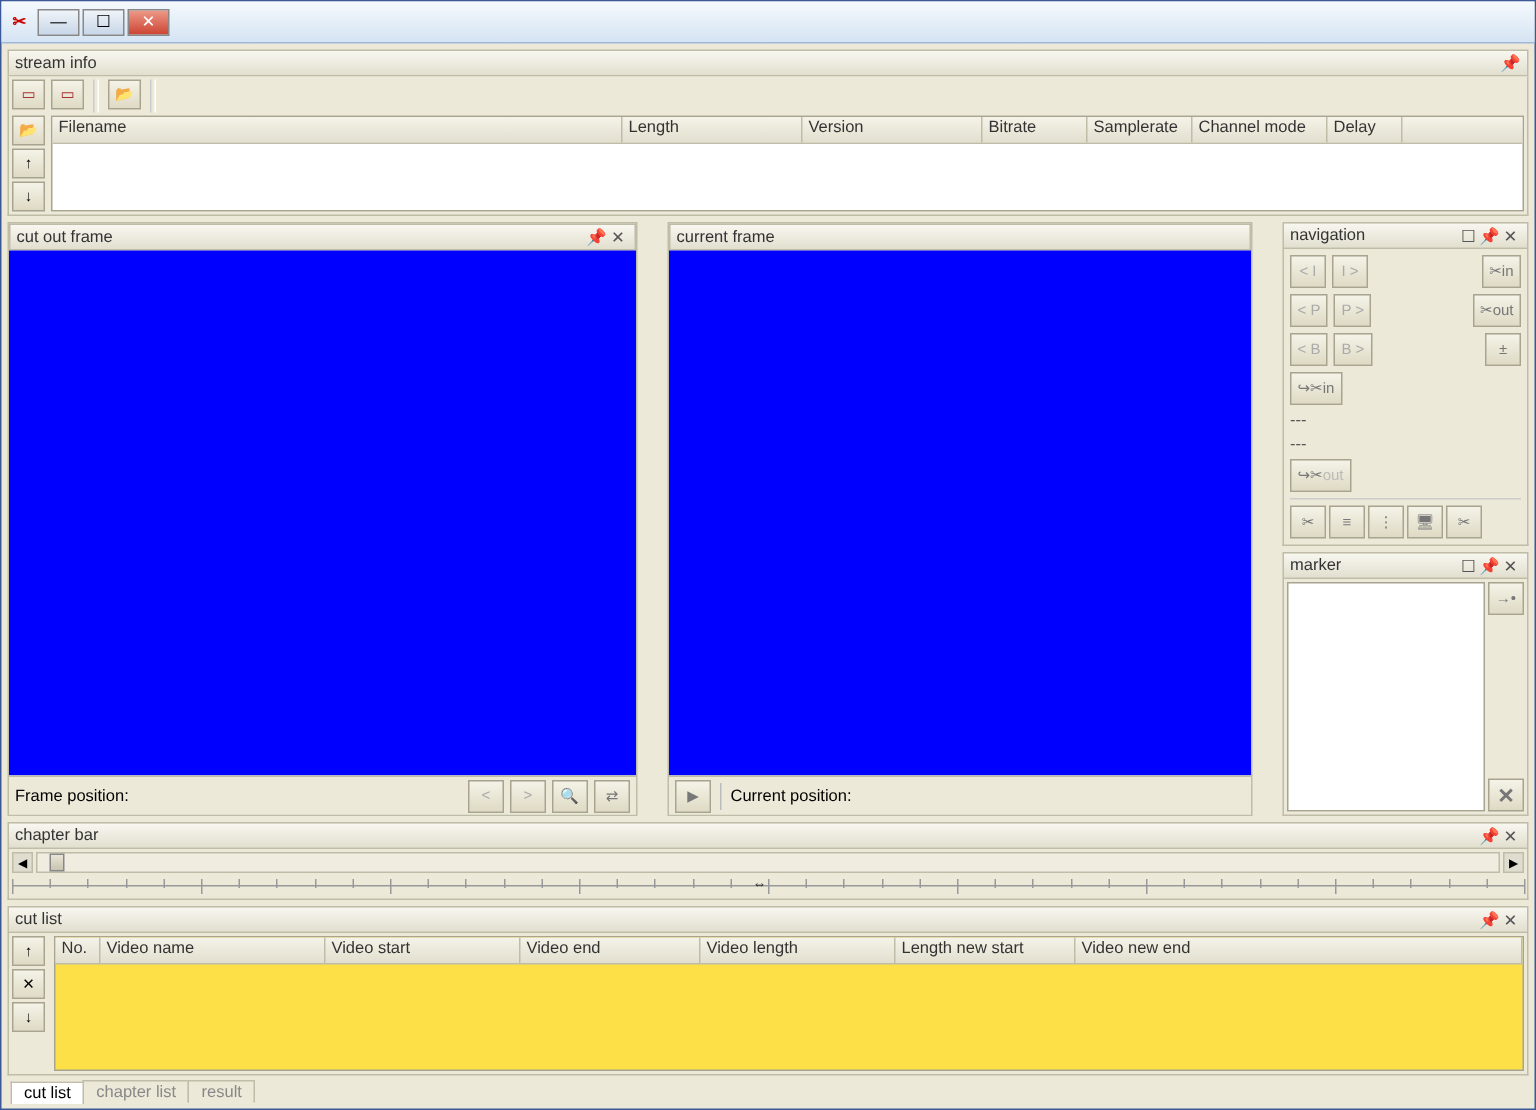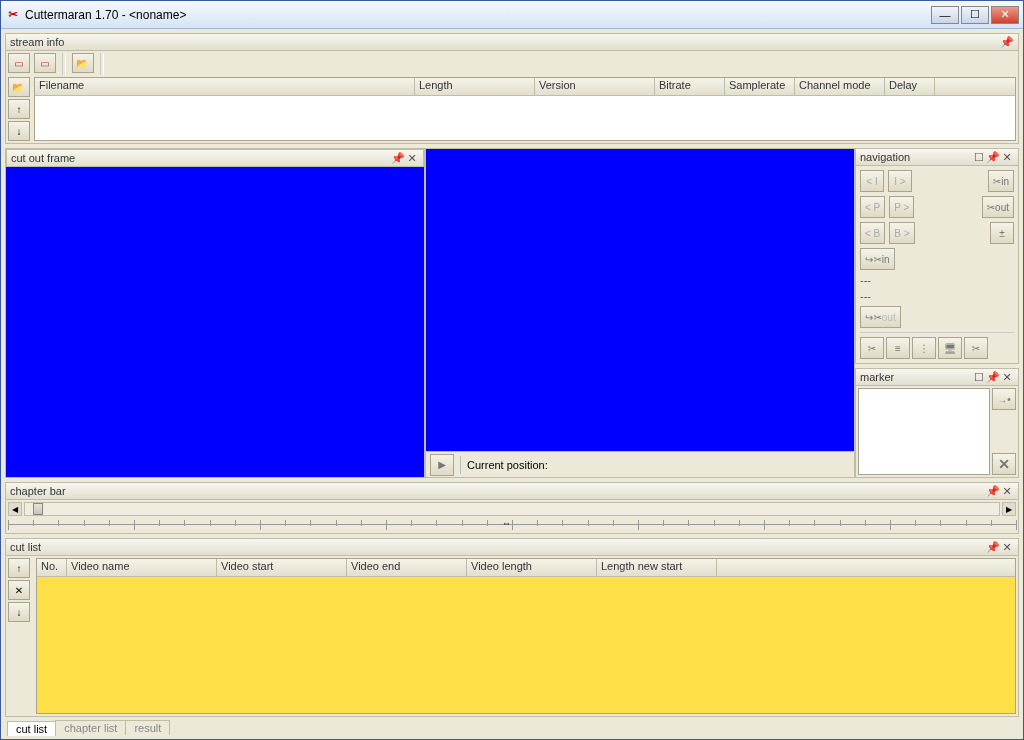--- a/index.html
+++ b/index.html
@@ -23,21 +23,21 @@
 .tbtn { width:22px; height:20px; border:1px solid #a8a490; background:linear-gradient(to bottom,#f5f3e8,#dedac4); display:inline-flex;align-items:center;justify-content:center; font-size:10px;}
 .sep { width:4px; height:22px; border-left:1px solid #ccc; border-right:1px solid #fff; margin:0 2px;}
 .info-labels { font-size:11px; color:#333; line-height:14px;}
 .info-row { display:flex; gap:0; }
 .info-row span.lbl { display:inline-block; }
 .table-area { display:flex; margin-top:2px; }
 .side-btns { display:flex; flex-direction:column; gap:2px; margin-right:4px;}
 .grid { flex:1; border:1px solid #a8a490; background:#fff; height:64px; overflow:hidden;}
 .grid-header { display:flex; background:linear-gradient(to bottom,#f5f3e8,#e2dfcf); border-bottom:1px solid #bfbca8; height:18px;}
 .grid-header div { border-right:1px solid #bfbca8; padding:1px 4px; font-size:11px; color:#333;}
-.frames-row { display:flex; gap:0; height:330px;border-radius:13px;}
+.frames-row { display:flex; gap:20px; height:396px;border-radius:13px;}
 .frame-panel { display:flex; flex-direction:column; border:1px solid #bfbca8;}
 .frame-panel.left { flex:0 0 420px;}
 .frame-panel.mid { flex:1;}
 .nav-panel { flex:0 0 164px; display:flex; flex-direction:column; gap:4px;}
 .video { flex:1; background:#0000ff;}
 .frame-footer { height:26px; display:flex; align-items:center; gap:4px; padding:0 4px; background:#ece9d8; border-top:1px solid #bfbca8;}
 .frame-footer .spacer{flex:1;}
 .nav-body { border:1px solid #bfbca8; border-top:none; padding:4px; background:#ece9d8; display:flex; flex-direction:column; gap:4px;}
 .nav-row { display:flex; gap:4px; align-items:center;}
 .nbtn { min-width:24px; height:22px; border:1px solid #a8a490; background:linear-gradient(to bottom,#f5f3e8,#dedac4); display:inline-flex;align-items:center;justify-content:center; font-size:10px; color:#777; padding:0 4px;}
@@ -63,21 +63,20 @@
 .tabs-row { height:18px; display:flex; align-items:flex-end; padding-left:2px; font-size:11px;}
 .tab { border:1px solid #bfbca8; border-bottom:none; padding:1px 8px; background:#ece9d8; margin-right:-1px; color:#888;}
 .tab.active { background:#fff; color:#000; position:relative; top:1px;}
 </style>
 </head>
 <body>
 
 <div class="window">
   <div class="titlebar">
     <span class="icon">✂</span>
-    <span class="title">Cuttermaran 1.70 - &lt;noname&gt;</span>
     <div class="winbtns">
       <div class="winbtn">—</div>
       <div class="winbtn">☐</div>
       <div class="winbtn close">✕</div>
     </div>
   </div>
 
 
   <div class="content">
 
@@ -118,23 +117,35 @@
 
     <div class="frames-row">
       <div class="frame-panel left">
         <div class="panel-title">
           <span>cut out frame</span>
           <span class="spacer"></span>
           <span class="ctl">📌</span>
           <span class="ctl">✕</span>
         </div>
         <div class="video"></div>
+        <div class="frame-footer">
+          <span>Frame position:</span>
+          <span class="spacer"></span>
+          <span class="nbtn dis">&lt;</span>
+          <span class="nbtn dis">&gt;</span>
+          <span class="nbtn">🔍</span>
+          <span class="nbtn">⇄</span>
+        </div>
       </div>
 
       <div class="frame-panel mid">
+        <div class="panel-title">
+          <span>current frame</span>
+          <span class="spacer"></span>
+        </div>
         <div class="video"></div>
         <div class="frame-footer">
           <span class="nbtn">▶</span>
           <span style="border-left:1px solid #bbb;height:18px;margin:0 2px"></span>
           <span>Current position:</span>
           <span class="spacer"></span>
         </div>
       </div>
 
       <div class="nav-panel">
@@ -276,20 +287,21 @@
           <span class="tbtn">↓</span>
         </div>
         <div class="cut-grid">
           <div class="grid-header">
             <div style="width:30px">No.</div>
             <div style="width:150px">Video name</div>
             <div style="width:130px">Video start</div>
             <div style="width:120px">Video end</div>
             <div style="width:130px">Video length</div>
             <div style="width:120px">Length new start</div>
+            <div style="flex:1">Video new end</div>
           </div>
         </div>
       </div>
       <div class="tabs-row">
         <div class="tab active">cut list</div>
         <div class="tab">chapter list</div>
         <div class="tab">result</div>
       </div>
     </div>
 

